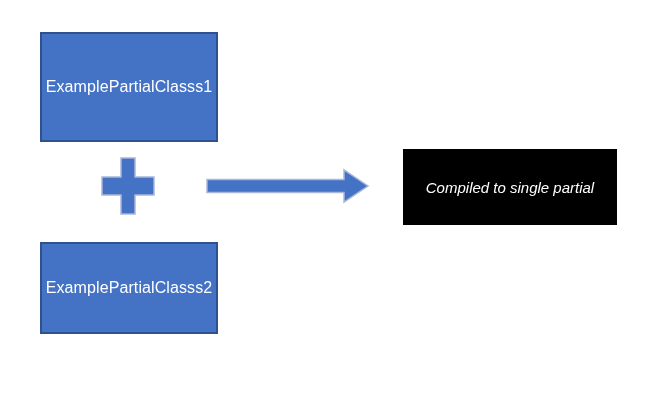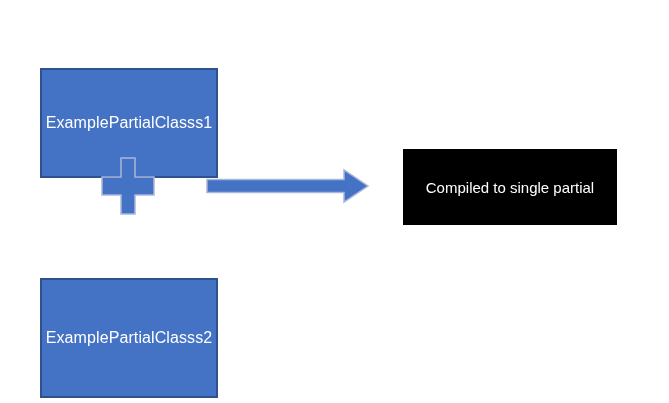--- a/index.html
+++ b/index.html
@@ -16,42 +16,42 @@
     box-sizing: border-box;
     background: #4472C4;
     border: 2px solid #2F528F;
     color: #ffffff;
     display: flex;
     align-items: center;
     justify-content: center;
     text-align: center;
     font-size: 16px;
     letter-spacing: 0.1px;
-    margin-top: 36px;
   }
   #box1 { left: 40px; top: 32px;  width: 178px; height: 110px; }
-  #box2 { left: 40px; top: 242px; width: 178px; height: 120px; }
+  #box2 { left: 40px; top: 242px; width: 178px; height: 92px; }
   .shape-svg { position: absolute; display: block; }
   #plus-svg  { left: 101px; top: 157px; }
   #arrow-svg { left: 206px; top: 166px; }
   .shape-path { stroke: #A9B7DA; stroke-width: 1.5px; stroke-linejoin: miter; }
   #result {
     position: absolute;
     left: 403px; top: 149px;
     width: 214px; height: 76px;
     box-sizing: border-box;
     background: #000000;
     color: #ffffff;
     display: flex;
     align-items: center;
     justify-content: center;
     text-align: center;
     font-size: 15px;
     line-height: 21px;
     padding: 0 10px;
+    font-style: italic;
   }
 </style>
 </head>
 <body>
 
 <div id="canvas">
 
   <div class="class-box" id="box1">
     <span>ExamplePartialClasss1</span>
   </div>

